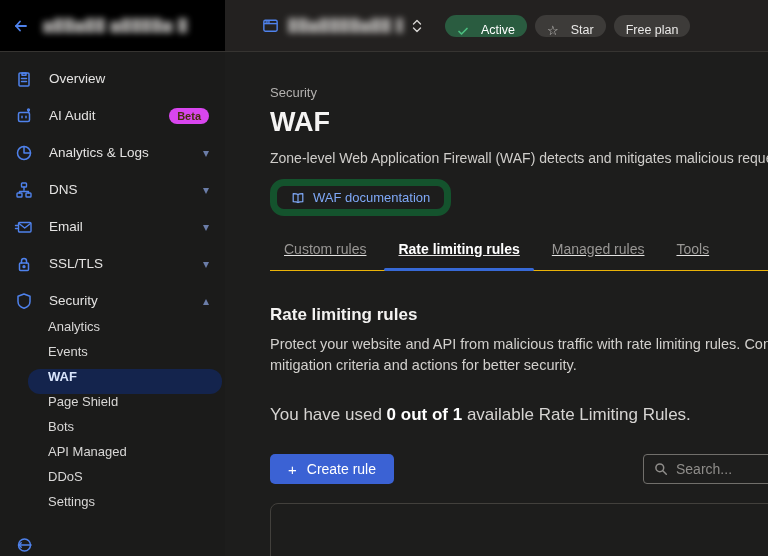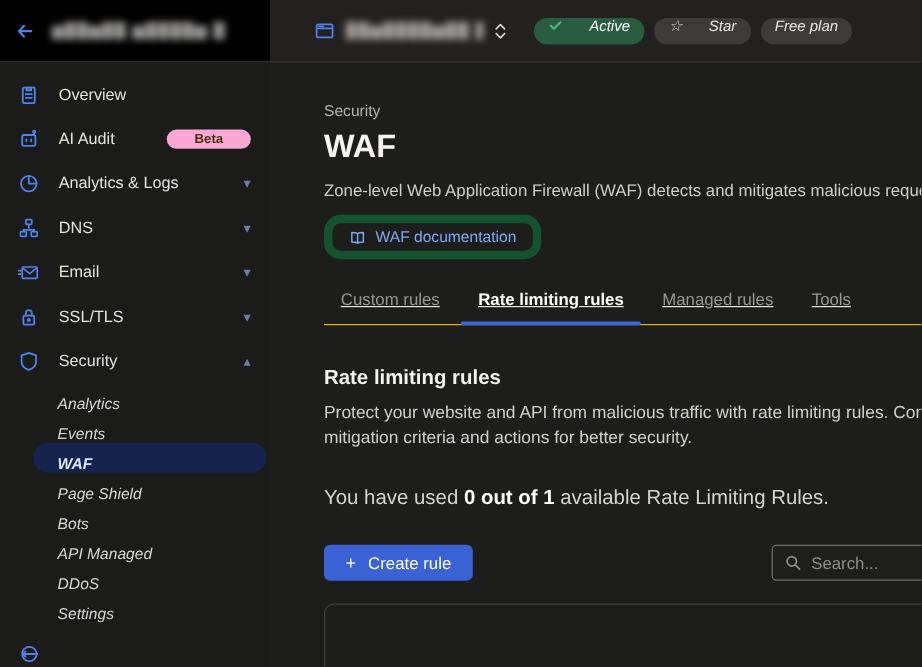--- a/index.html
+++ b/index.html
@@ -10,39 +10,39 @@
   .topbar { position:absolute; top:0; left:0; right:0; height:52px; background:#232120;
             border-bottom:1px solid #363431; display:flex; align-items:stretch; z-index:5; }
   .topbar-left { width:225px; background:#000; display:flex; align-items:center;
                  padding-left:10px; gap:13px; flex-shrink:0; cursor:pointer; }
   .topbar-right { flex:1; display:flex; align-items:center; padding-left:36px; gap:8px; }
   .site-picker { display:flex; align-items:center; gap:8px; margin-right:14px; cursor:pointer; }
   .masked { filter:blur(3px); opacity:.8; color:#b9b7b5; font-size:13px; font-weight:bold;
             letter-spacing:1px; white-space:nowrap; overflow:hidden; }
   .masked.acct { width:145px; }
   .masked.dom  { width:115px; }
-  .badge { display:inline-flex; align-items:flex-start; gap:22px; height:22px; padding:0 12px;
-           border-radius:11px; font-size:12.5px; white-space:nowrap;font-style:italic; }
+  .badge { display:inline-flex; align-items:flex-end; gap:12px; height:22px; padding:0 12px;
+           border-radius:11px; font-size:12.5px; white-space:nowrap; }
   .badge.green { background:#2a5c40; color:#fff; }
   .badge.gray  { background:#3d3b39; color:#e9e8e7; }
   .star-glyph { color:#c9c7c5; font-size:13px; line-height:1; }
   .icon svg { display:block; }
 
   
   .sidebar { position:absolute; top:52px; left:0; bottom:0; width:225px; background:#1b1b1a;
              padding-top:8px; overflow:hidden; }
   .nav-item { height:37px; display:flex; align-items:center; padding:0 16px 0 14px; gap:15px;
               font-size:13.5px; color:#e4e3e2; cursor:pointer; }
   .nav-item .nicon { width:20px; height:20px; color:#4f82ec; flex-shrink:0; }
   .nav-item .nlabel { flex:1; }
   .chev { font-size:12px; color:#6b7da8; line-height:1; }
-  .beta-badge { background:#f9a8d4; color:#47300e; font-size:11px; font-weight:bold;
-                padding:2px 23px; border-radius:10px; margin-left:-4px; }
-  .sub-item { height:25px; display:flex; align-items:flex-end; padding-left:48px;
-              font-size:13px; color:#d8d7d6; cursor:pointer;font-style:italic; }
+  .beta-badge { background:#d946ef; color:#47300e; font-size:11px; font-weight:bold;
+                padding:2px 8px; border-radius:10px; margin-left:-4px; }
+  .sub-item { height:25px; display:flex; align-items:flex-start; padding-left:48px;
+              font-size:13px; color:#d8d7d6; cursor:pointer; }
   .sub-item.active { background:#14244d; color:#d9e5fb; font-weight:bold;
                      border-radius:12px; margin:0 3px 0 28px; padding-left:20px; }
   .access-gap { margin-top:7px; }
 
   
   .main { position:absolute; top:52px; left:225px; right:0; bottom:0; overflow:hidden;
           padding-left:45px; }
   .breadcrumb { margin-top:33px; font-size:13px; color:#b3b1af; }
   .page-title { margin-top:7px; font-size:27px; font-weight:bold; color:#f5f4f3; }
   .page-desc { margin-top:12px; font-size:14px; color:#cfcdca; white-space:nowrap; overflow:hidden; }

